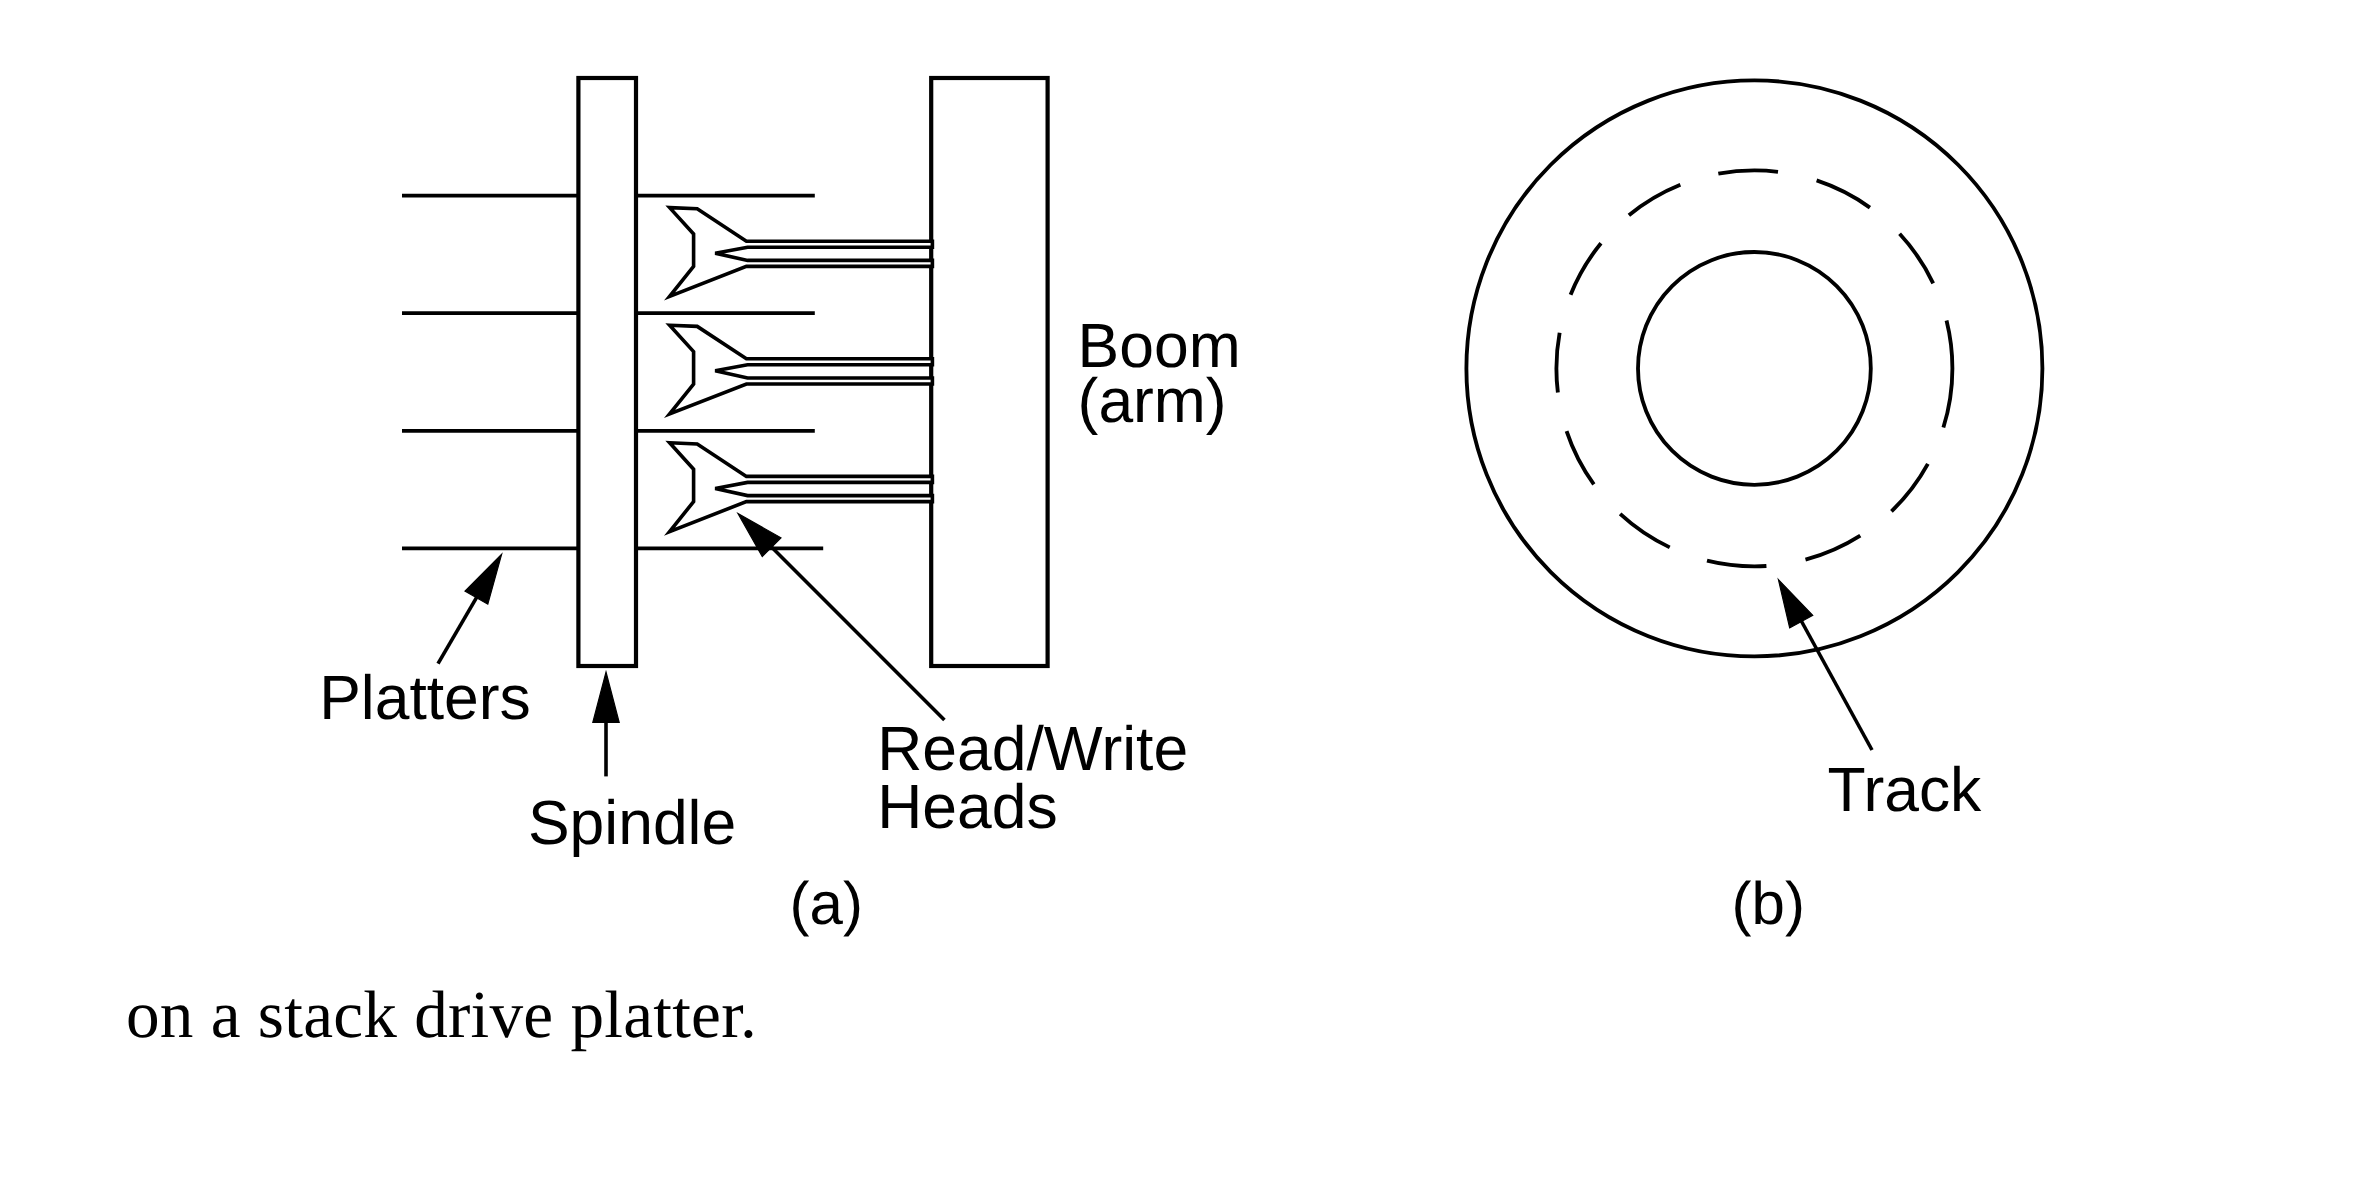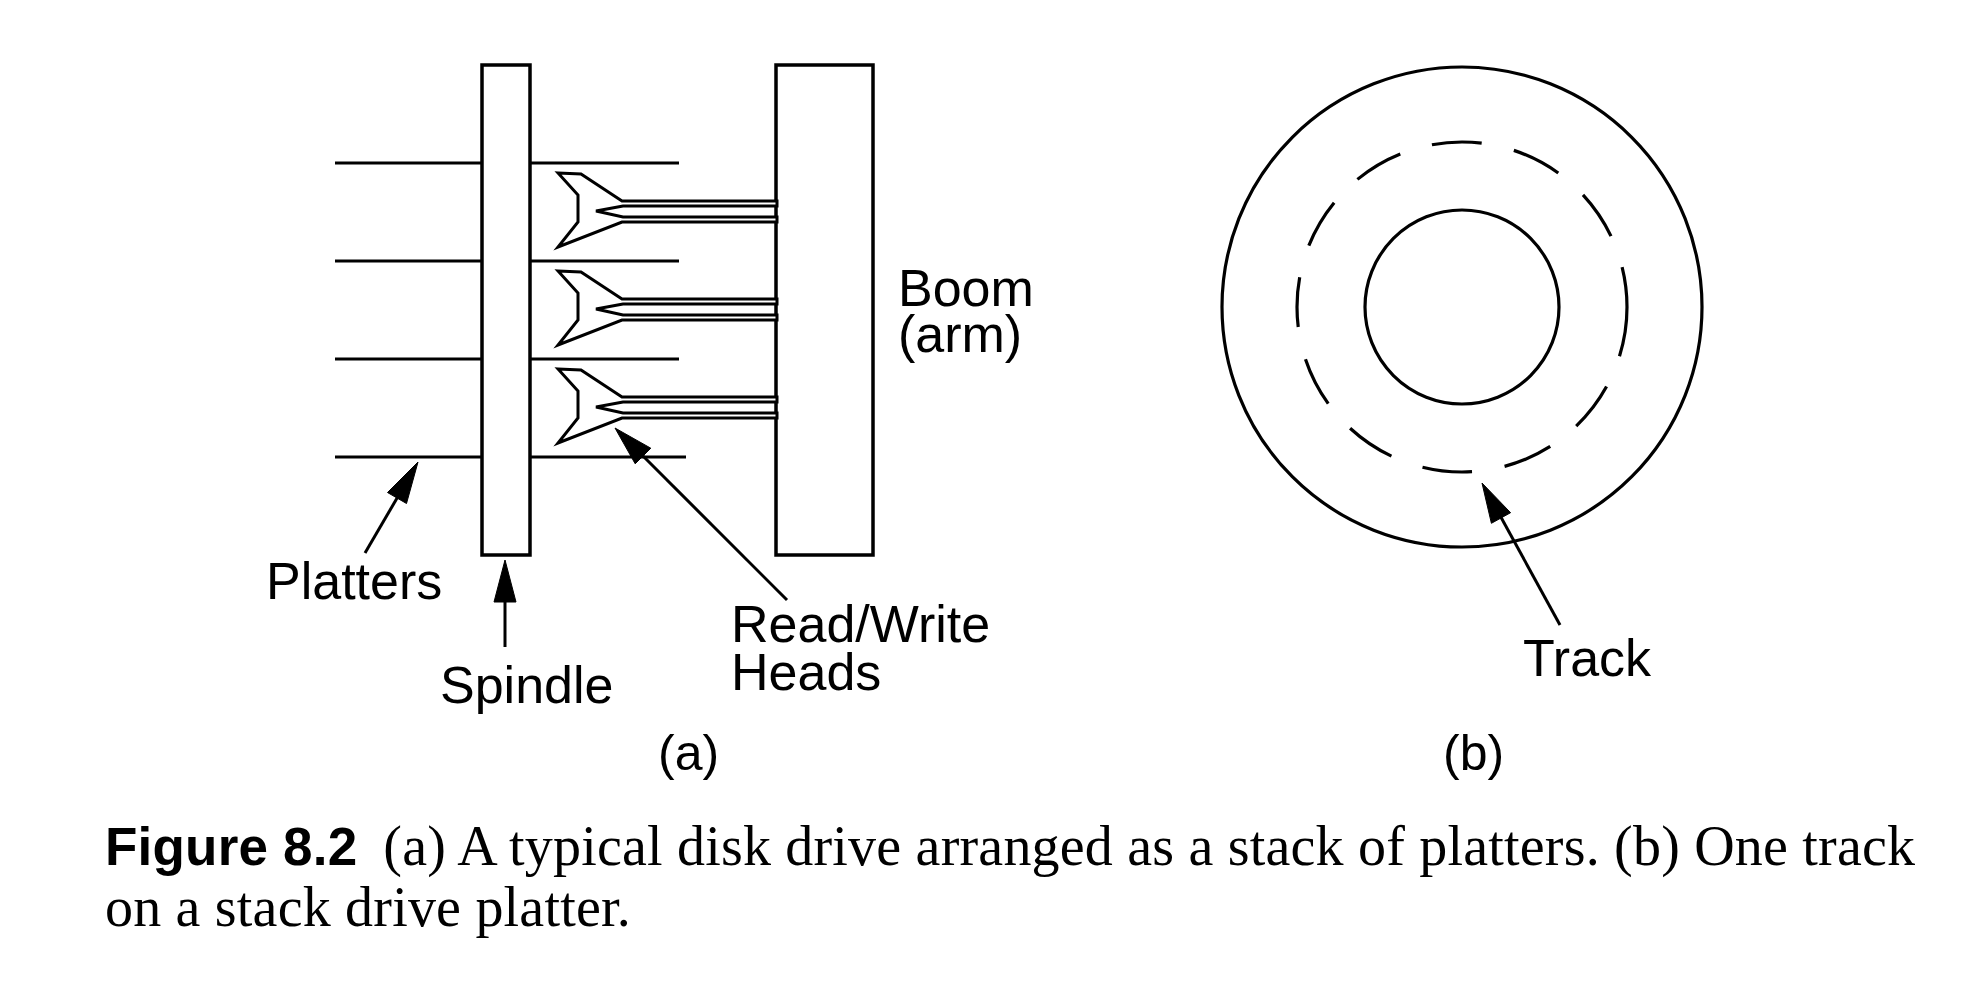--- a/index.html
+++ b/index.html
@@ -102,18 +102,15 @@
       <polygon points="1482,483 1510.6,512.7 1491.4,523.3" stroke-width="1"></polygon>
     </g>
 
     <text class="svg-label" x="1523" y="676">Track</text>
     <text class="svg-label sub-caption" x="1443" y="770">(b)</text>
   </g>
 </svg>
 
 <div id="caption">
   <div class="capline">
-    <span class="fig-label">Figure 8.2</span><span>(a) A typical disk drive arranged as a stack of platters. (b) One track</span>
-  </div>
-  <div class="capline">
     <span>on a stack drive platter.</span>
   </div>
 </div>
 
 </body></html>

